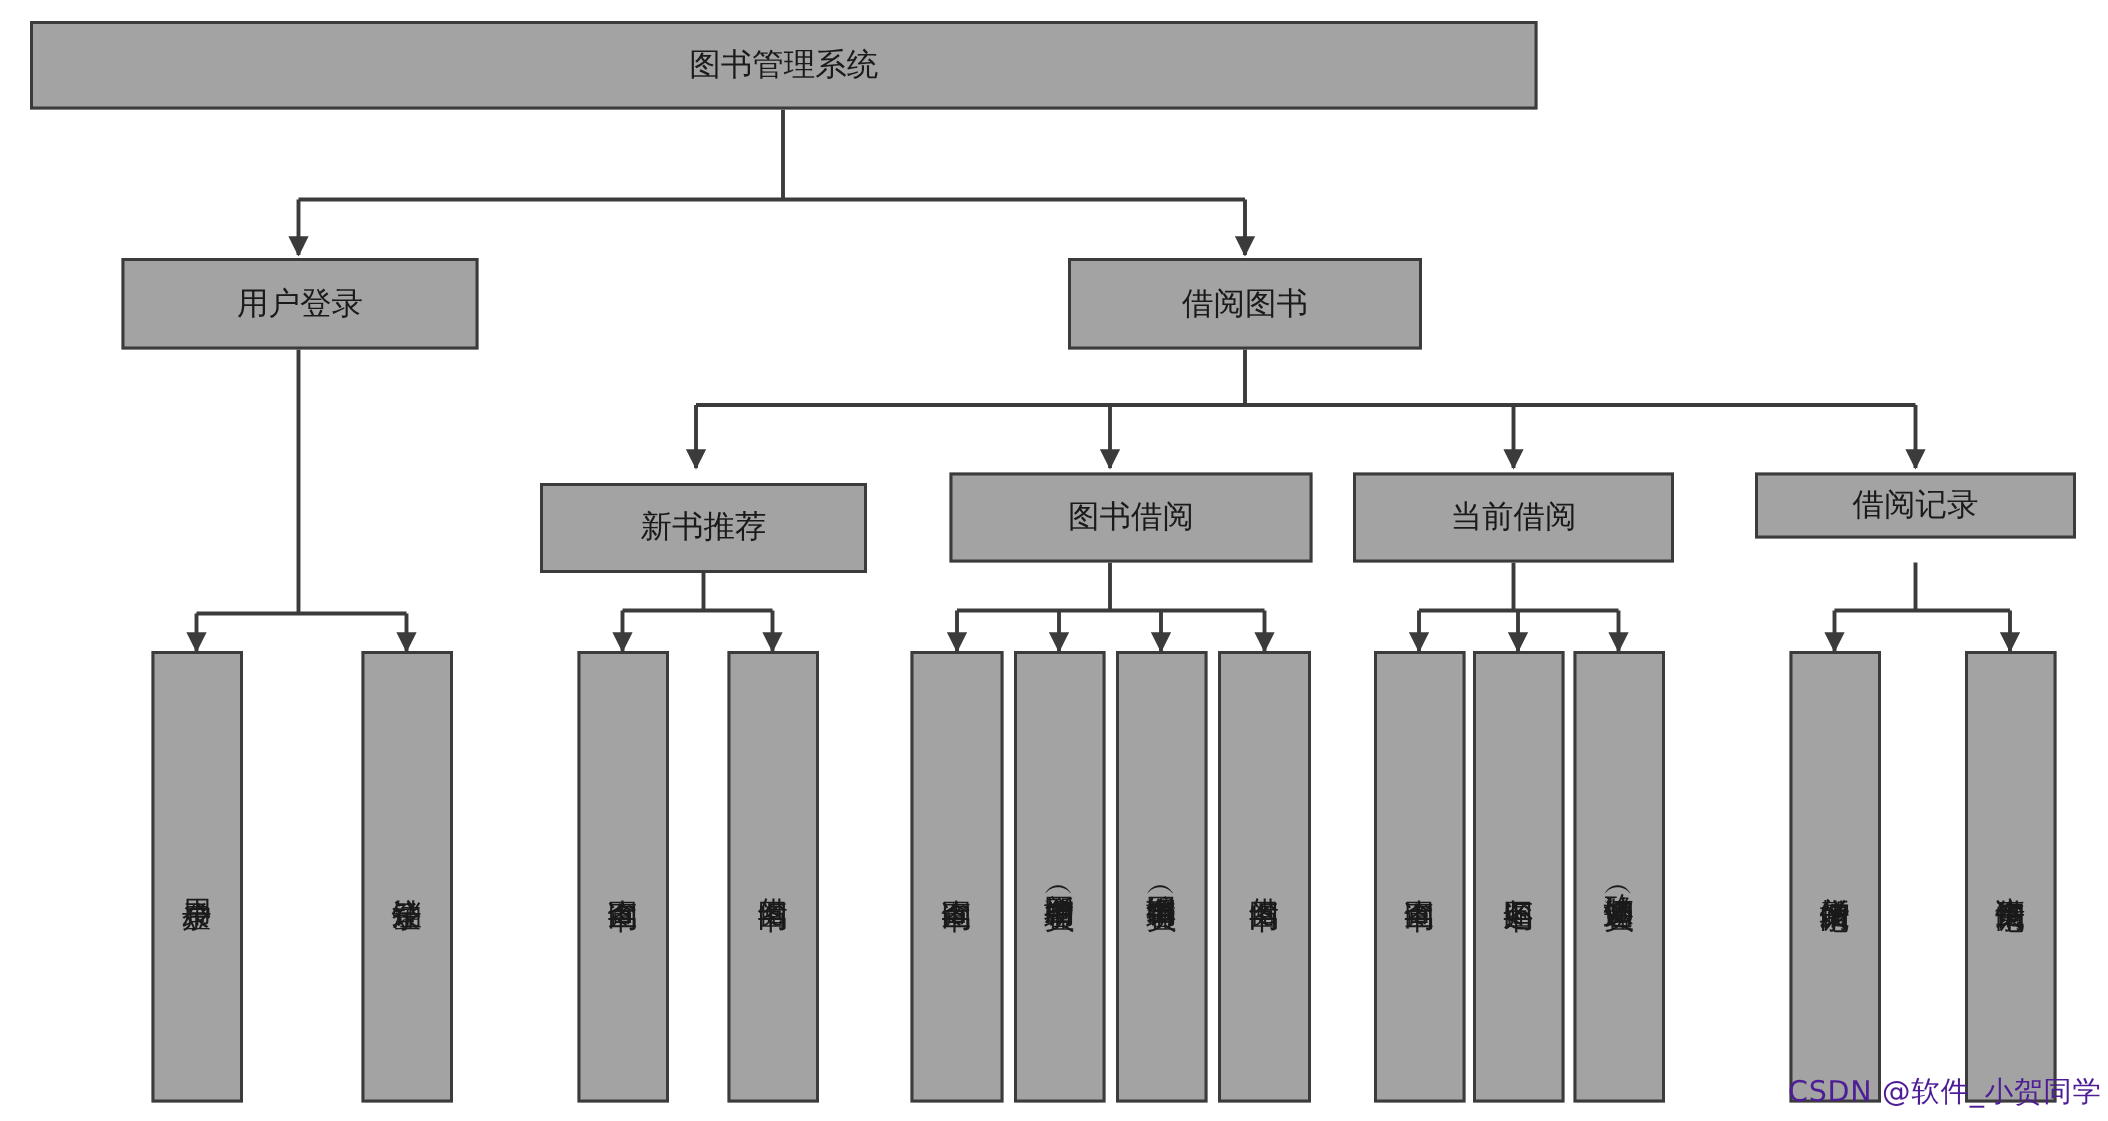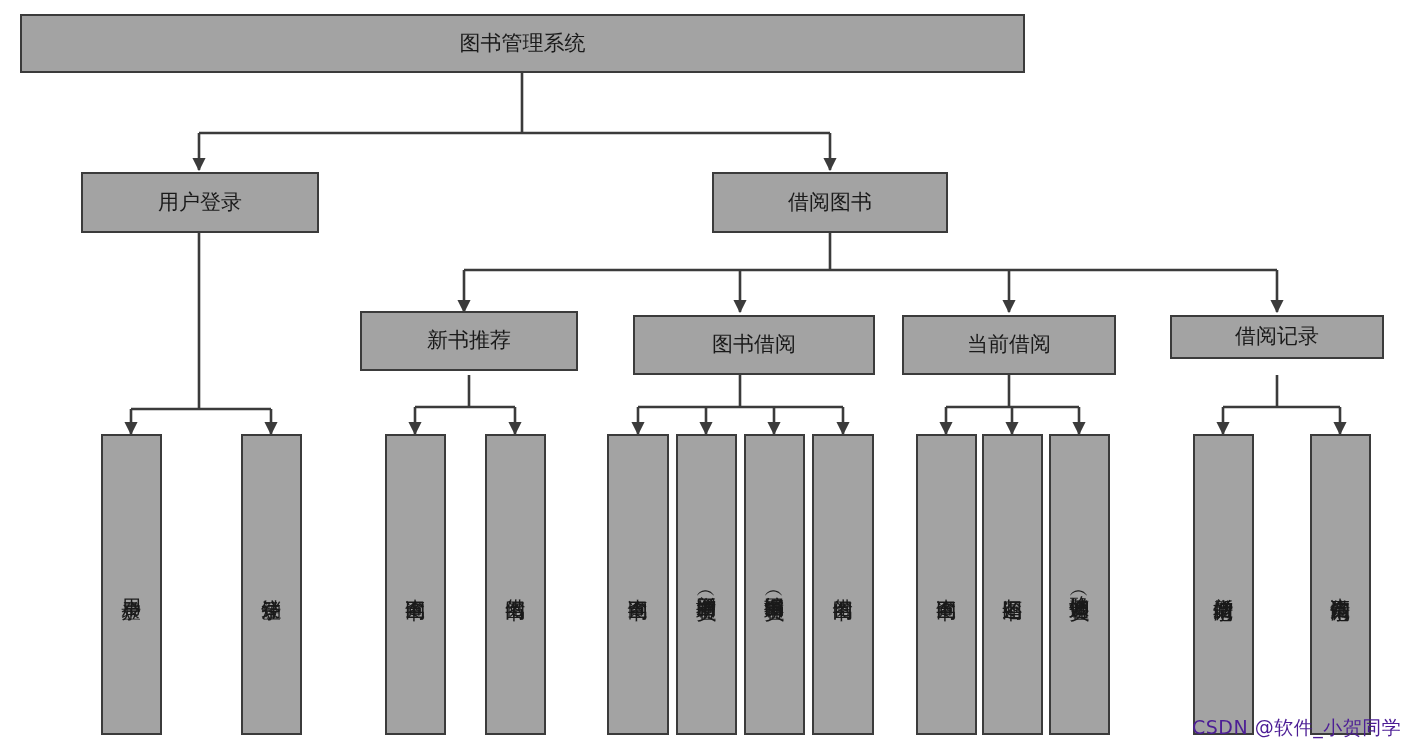--- a/index.html
+++ b/index.html
@@ -129,21 +129,21 @@
   </div>
 
   <div class="node node-h" style="left:81px; top:172px; width:238px; height:61px;">
     <span>用户登录</span>
   </div>
 
   <div class="node node-h" style="left:712px; top:172px; width:236px; height:61px;">
     <span>借阅图书</span>
   </div>
 
-  <div class="node node-h" style="left:360px; top:311px; width:218px; height:60px;">
+  <div class="node node-h" style="left:360px; top:322px; width:218px; height:60px;">
     <span>新书推荐</span>
   </div>
 
   <div class="node node-h" style="left:633px; top:315px; width:242px; height:60px;">
     <span>图书借阅</span>
   </div>
 
   <div class="node node-h" style="left:902px; top:315px; width:214px; height:60px;font-family:Liberation Serif, serif;">
     <span>当前借阅</span>
   </div>

